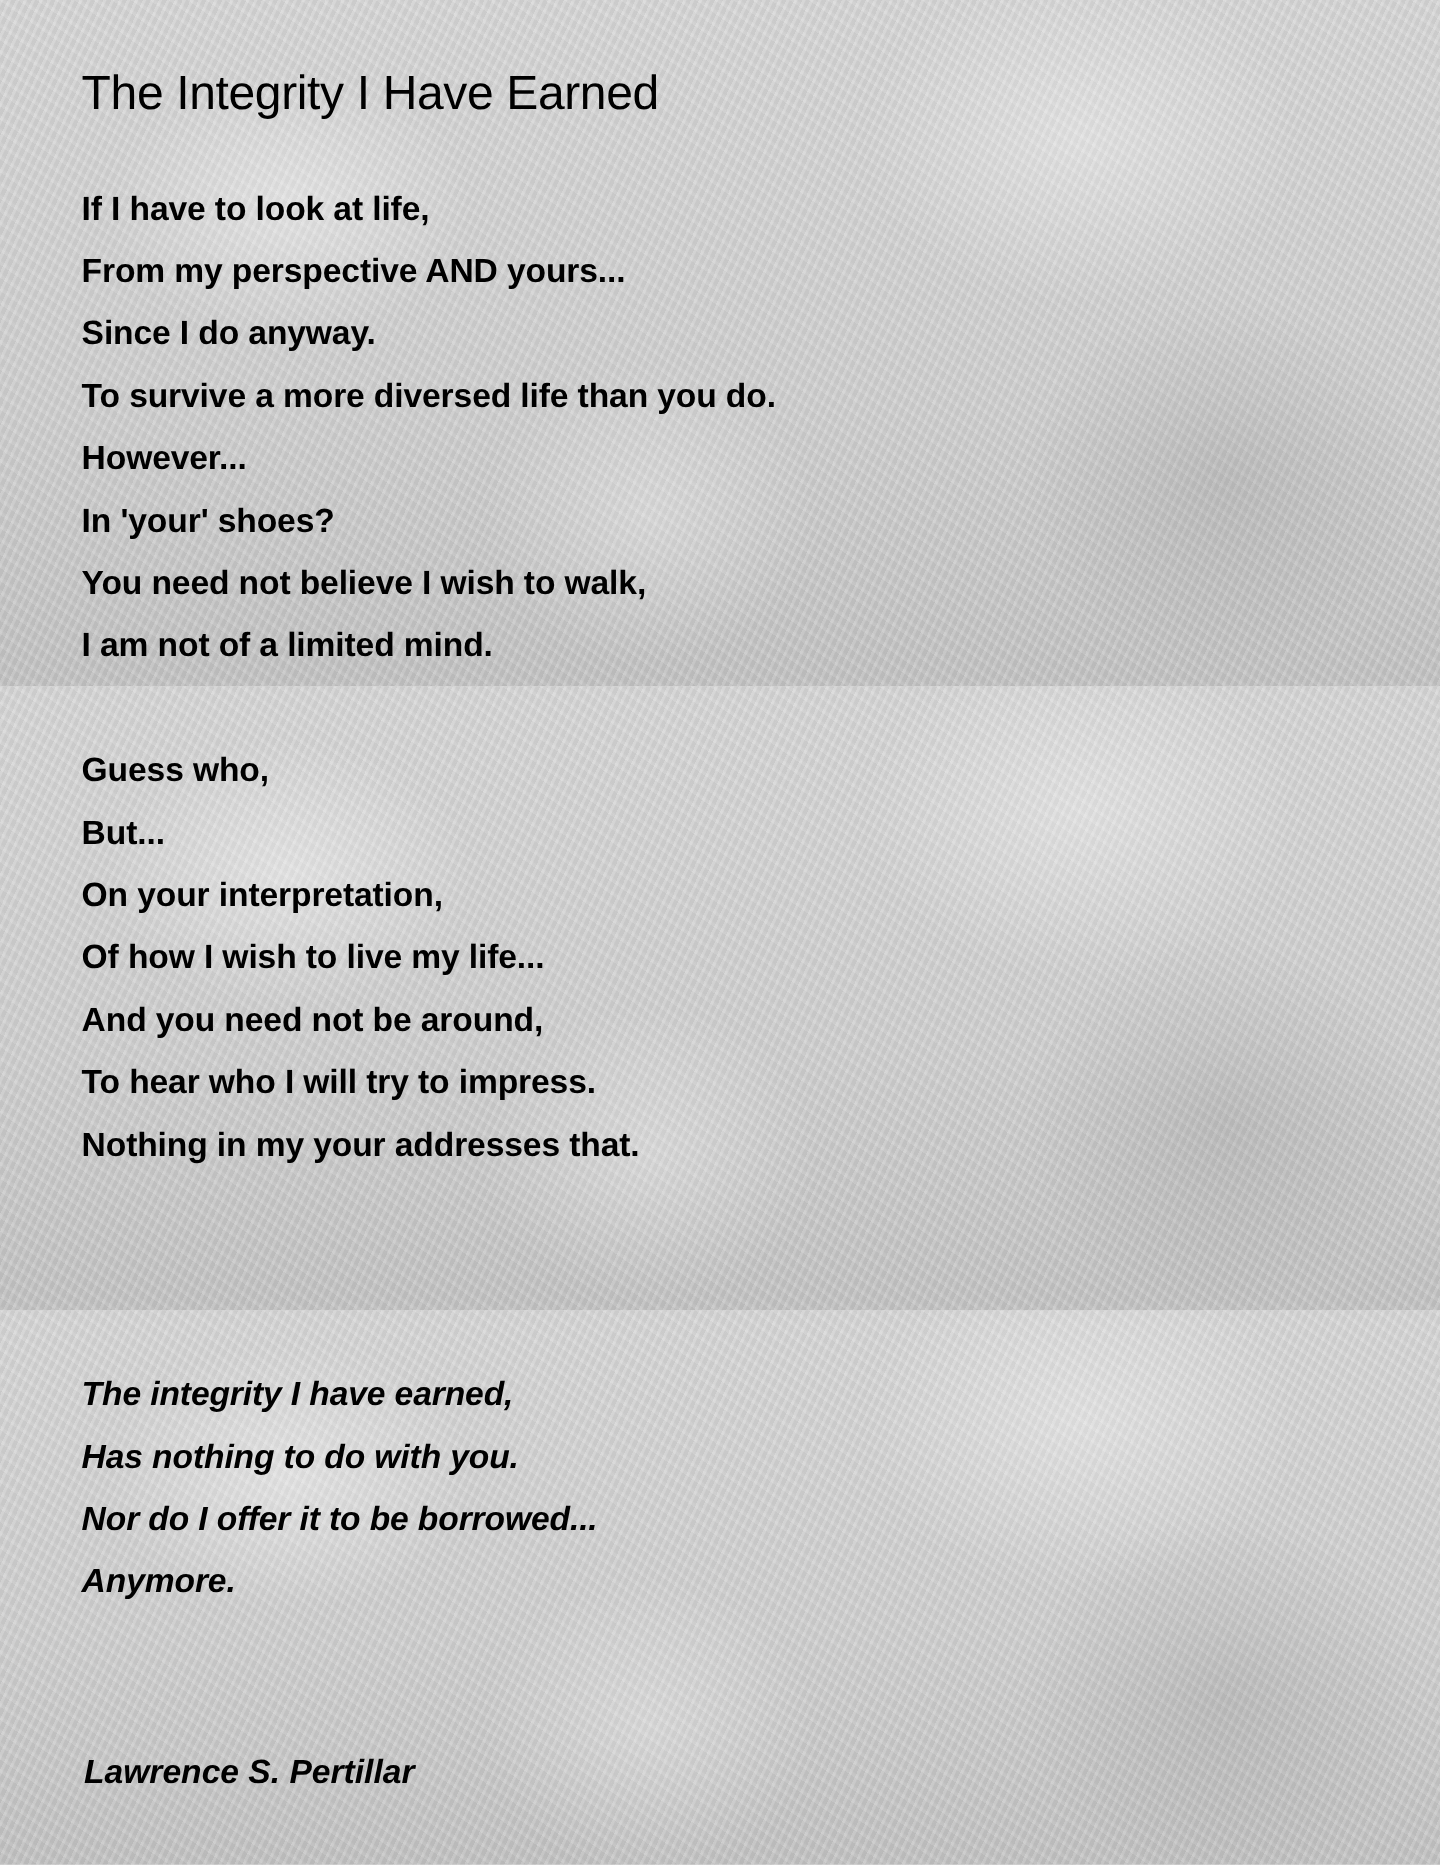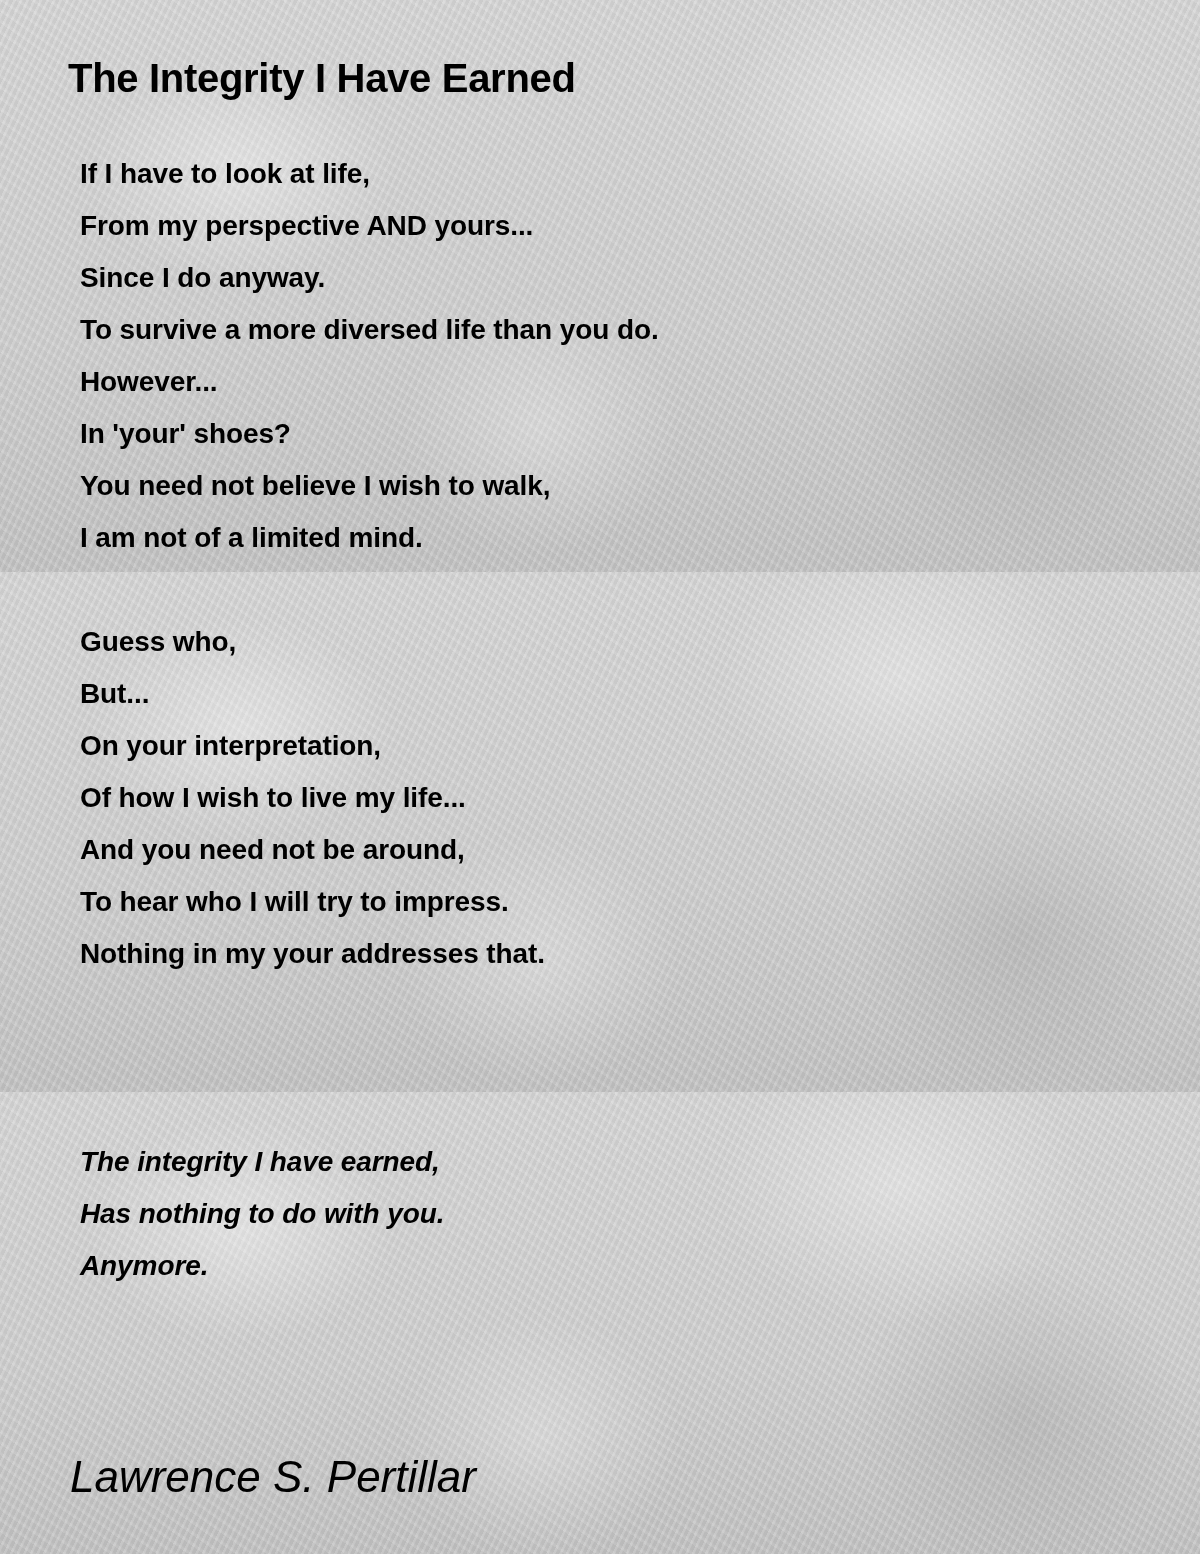--- a/index.html
+++ b/index.html
@@ -29,47 +29,47 @@
 
   .content {
     position: absolute;
     left: 68px; top: 0;
     width: 1100px;
   }
   .title {
     position: absolute;
     top: 54px; left: 0;
     font-size: 40px;
-    font-weight: bold;
+    font-weight: normal;
     letter-spacing: -0.3px;
     white-space: nowrap;
     line-height: 48px;
     margin: 0;
   }
   .stanza {
     position: absolute;
-    left: 12px;
+    left: 0;
   }
   .stanza .line {
     font-size: 28px;
     font-weight: bold;
     line-height: 52px;
     height: 52px;
     white-space: nowrap;
     letter-spacing: -0.1px;
   }
   .s1 { top: 148px; }
   .s2 { top: 616px; }
   .s3 { top: 1136px; font-style: italic; }
   .author {
     position: absolute;
     top: 1452px; left: 2px;
-    font-size: 44px;
+    font-size: 28px;
     font-style: italic;
-    font-weight: normal;
+    font-weight: bold;
     white-space: nowrap;
     line-height: 50px;
   }
 </style>
 </head>
 <body>
 
 <div class="bg band1"></div>
 <div class="bg band2"></div>
 <div class="bg band3"></div>
@@ -94,17 +94,18 @@
     <div class="line">On your interpretation,</div>
     <div class="line">Of how I wish to live my life...</div>
     <div class="line">And you need not be around,</div>
     <div class="line">To hear who I will try to impress.</div>
     <div class="line">Nothing in my your addresses that.</div>
   </div>
 
   <div class="stanza s3">
     <div class="line">The integrity I have earned,</div>
     <div class="line">Has nothing to do with you.</div>
+    <div class="line">Nor do I offer it to be borrowed...</div>
     <div class="line">Anymore.</div>
   </div>
 
   <div class="author">Lawrence S. Pertillar</div>
 </div>
 
 </body></html>

